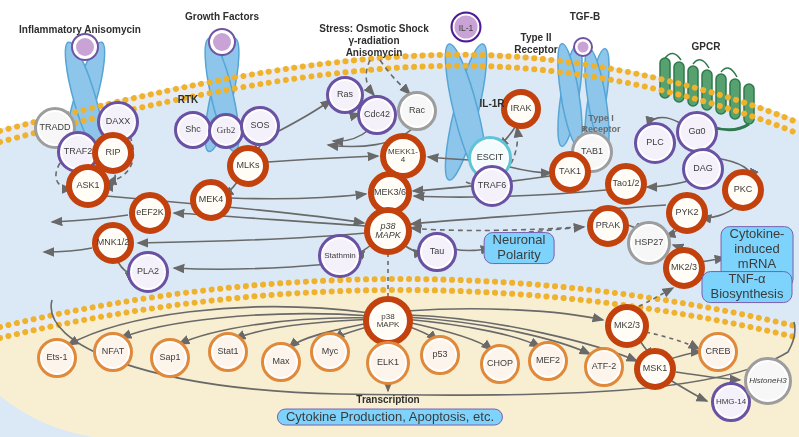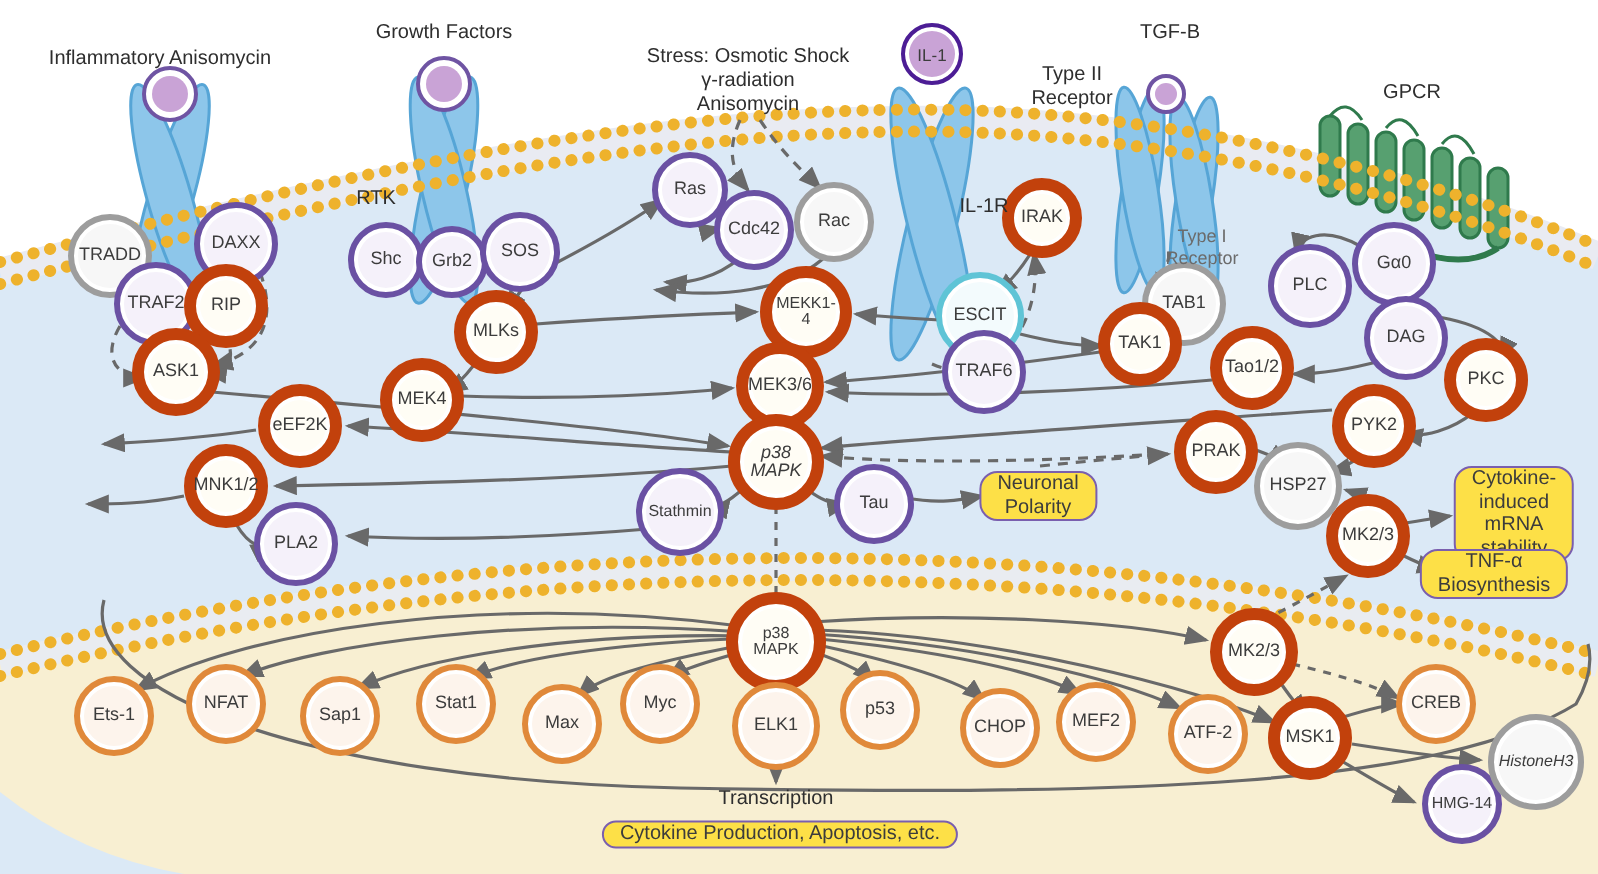--- a/index.html
+++ b/index.html
@@ -8,28 +8,28 @@
   #bg{position:absolute;left:0;top:0;width:799px;height:437px;}
   .nd{position:absolute;width:42px;height:42px;border-radius:50%;box-sizing:border-box;
       transform:translate(-50%,-50%);display:flex;align-items:center;justify-content:center;
       text-align:center;font-size:9px;line-height:1.05;white-space:pre-line;
       box-shadow:inset 0 0 0 2px #fff;z-index:5;}
   .y{border:6px solid #c2410c;background:#fffdf5;}
   .p{border:3px solid #6a51a3;background:#f5f1fa;}
   .g{border:3px solid #9d9d9d;background:#f7f7f7;}
   .c{border:3px solid #5fc4d6;background:#f3fbfd;}
   .o{border:3px solid #e0893a;background:#fdf4ec;}
-  .s36{width:36px;height:36px;} .s38{width:38px;height:38px;} .s40{width:40px;height:40px;}
+  .s36{width:36px;height:36px;font-family:Liberation Serif, serif;} .s38{width:38px;height:38px;} .s40{width:40px;height:40px;}
   .s44{width:44px;height:44px;} .s46{width:46px;height:46px;} .s48{width:48px;height:48px;font-style:italic;}
   .s50{width:50px;height:50px;}
   .fz8{font-size:8px;}
   .lbl{position:absolute;transform:translate(-50%,-50%);font-size:10px;color:#2e2e2e;
-       text-align:center;white-space:pre-line;line-height:1.2;z-index:6;}
-  .pbox{position:absolute;transform:translate(-50%,-50%);background:#fde047;
-        border:1.5px solid #7a5fae;border-radius:9px;padding:0 8px;font-size:10px;
+       text-align:center;white-space:pre-line;line-height:1.2;z-index:6;font-weight:bold;}
+  .pbox{position:absolute;transform:translate(-50%,-50%);background:#7dd3fc;
+        border:1.5px solid #7a5fae;border-radius:9px;padding:0 8px;font-size:13px;
         text-align:center;white-space:pre-line;line-height:1.15;z-index:6;}
   .ligand{position:absolute;width:27px;height:27px;border-radius:50%;background:#c9a3d6;
         border:2px solid #4c1d95;box-shadow:inset 0 0 0 2px #fff;transform:translate(-50%,-50%);
         display:flex;align-items:center;justify-content:center;font-size:8.5px;z-index:6;}
 </style>
 </head>
 <body>
 
 <div id="stage">
 

